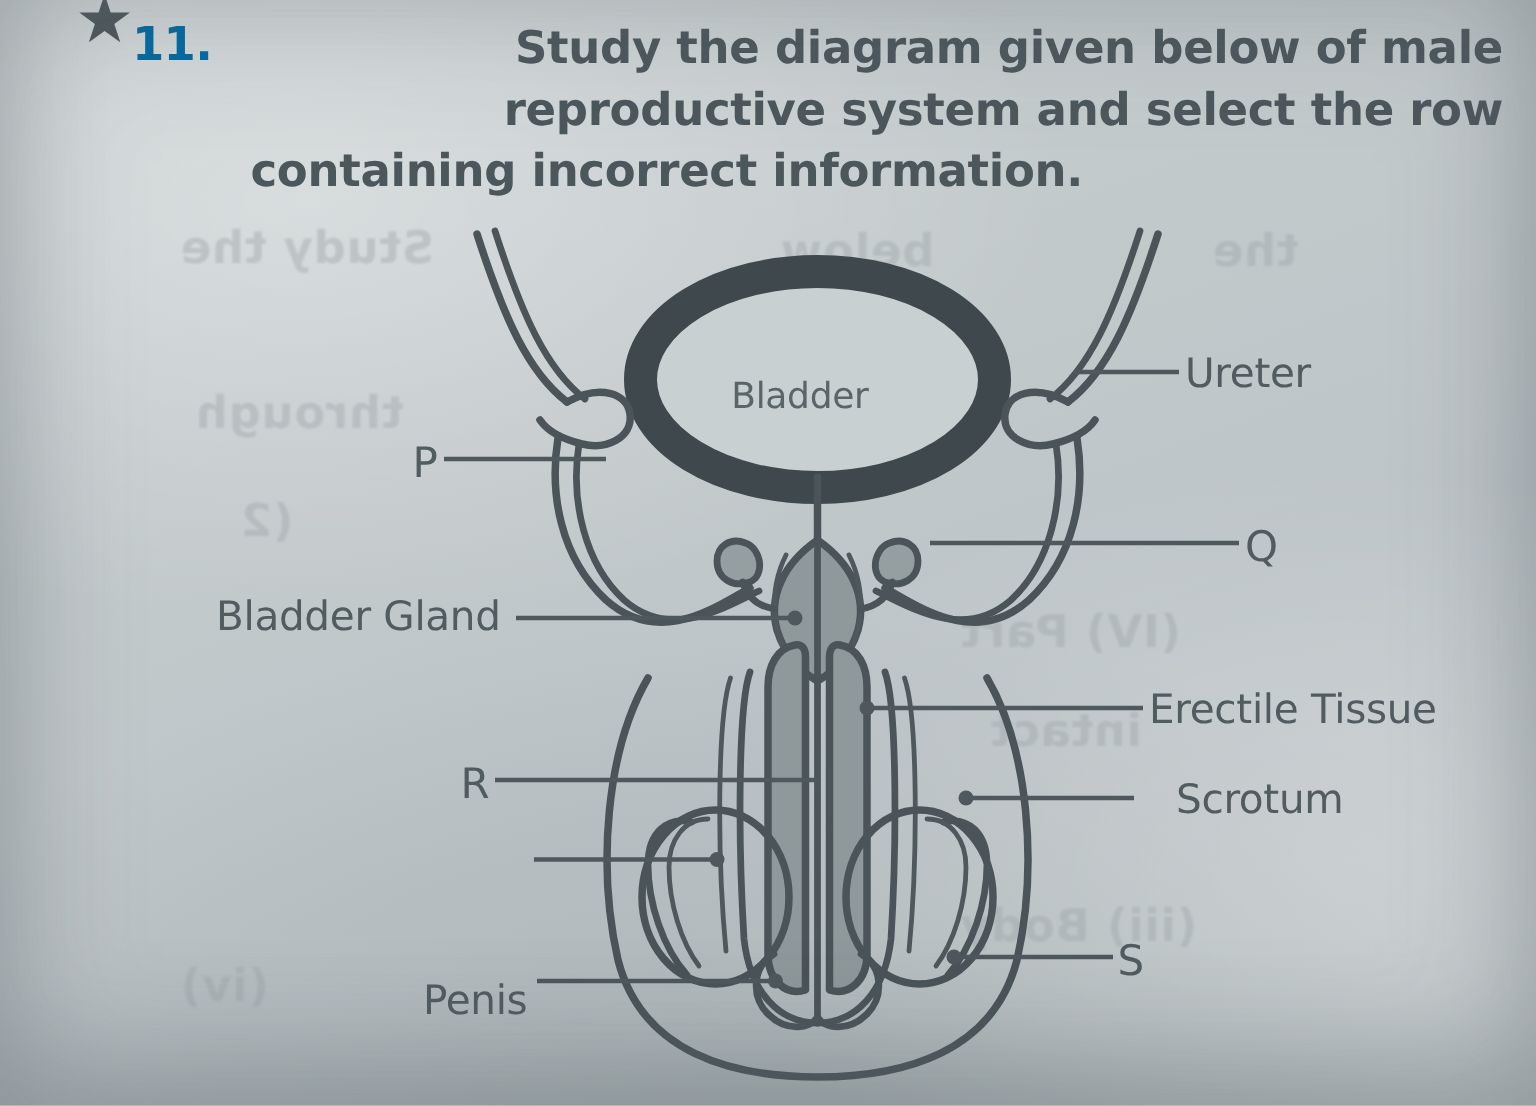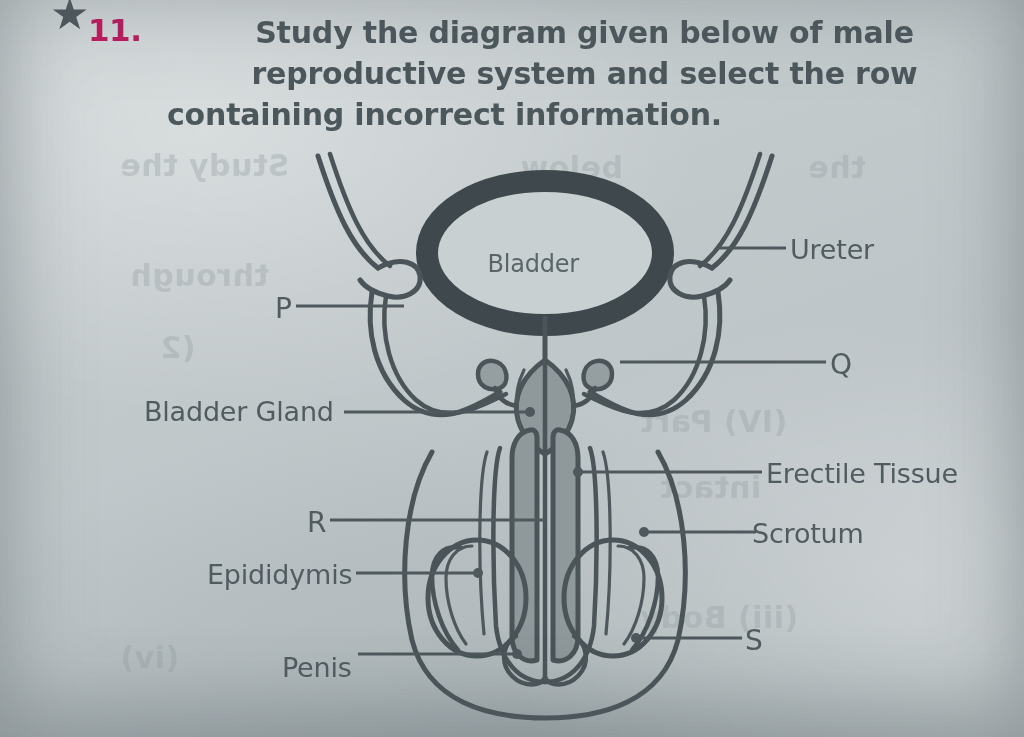--- a/index.html
+++ b/index.html
@@ -55,39 +55,39 @@
     line-height: 1;
     color: #4d575b;
     filter: blur(0.5px);
   }
   #q-number {
     position: absolute;
     left: 46px;
     top: 8px;
     font-size: 31px;
     font-weight: 700;
-    color: #be185d;
+    color: #0369a1;
     letter-spacing: -0.5px;
   }
   #q-text {
     position: absolute;
     left: 125px;
     top: 8px;
     width: 835px;
     font-size: 30px;
     line-height: 41px;
     font-weight: 700;
     color: #4c575c;
     text-align: justify;
     letter-spacing: -0.2px;
   }
   #q-text .ln { display: block; }
   #q-text .ln.j {
     display: flex;
-    justify-content: center;
+    justify-content: flex-end;
   }
 
   
   #diagram-wrap {
     position: absolute;
     left: 0;
     top: 0;
     width: 1024px;
     height: 737px;
   }
@@ -270,29 +270,28 @@
     </svg>
 
     <div class="lbl" style="left: 487.5px; top: 250px; font-size: 24px; color: rgb(90, 101, 105);">Bladder</div>
 
     <div class="lbl code" style="left: 275px; top: 292px;">P</div>
 
     <div class="lbl" style="left: 144px; top: 396px;">Bladder Gland</div>
 
     <div class="lbl code" style="left: 307px; top: 506px;">R</div>
 
-    <div class="lbl" style="left: 207px; top: 559px;">Epididymis</div>
 
     <div class="lbl" style="left: 282px; top: 640px; margin-top: 12px;">Penis</div>
 
     <div class="lbl" style="left:790px; top:234px;text-align:right;">Ureter</div>
 
     <div class="lbl code" style="left:830px; top:348px;">Q</div>
 
     <div class="lbl" style="left:766px; top:458px;">Erectile Tissue</div>
 
-    <div class="lbl" style="left:752px; top:518px;">Scrotum</div>
+    <div class="lbl" style="left:784px; top:518px;">Scrotum</div>
 
     <div class="lbl code" style="left:745px; top:624px;">S</div>
   </div>
 
   <div id="vignette"></div>
 </div>
 
 </body></html>

